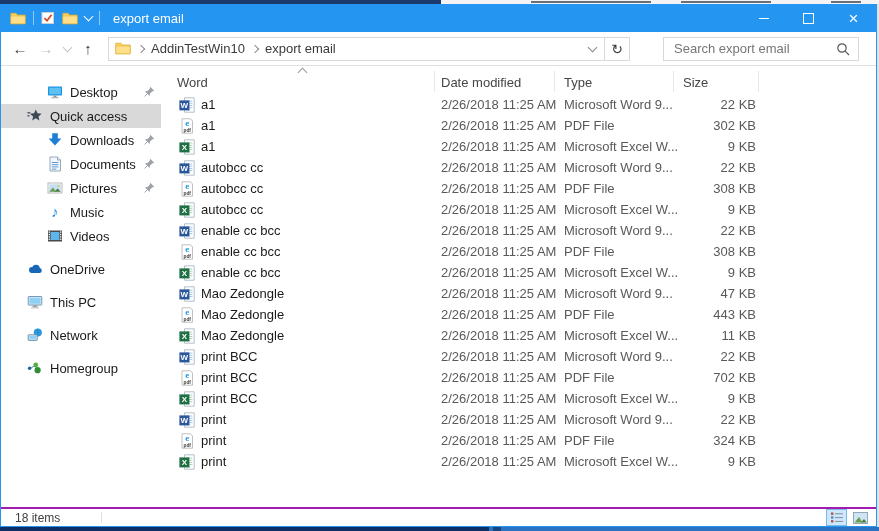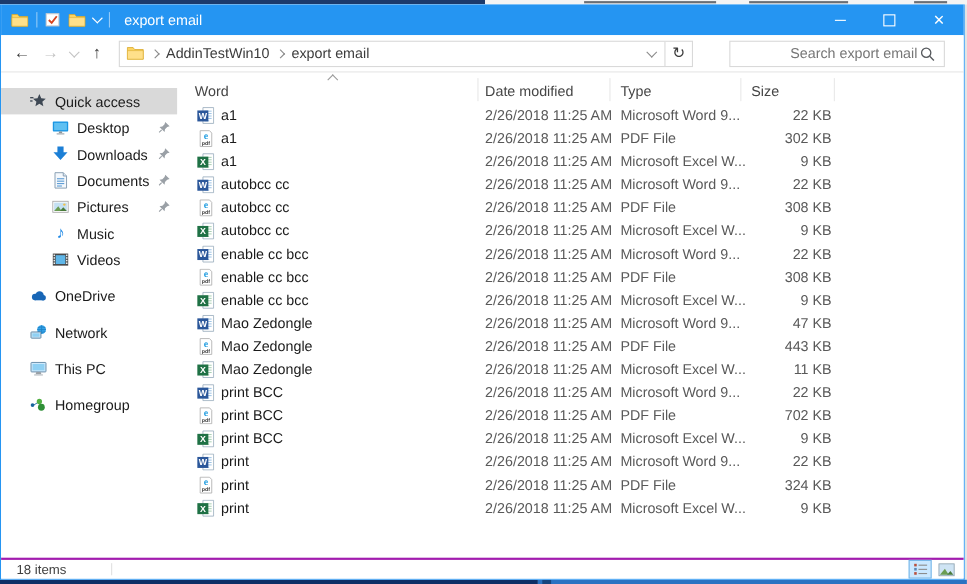--- a/index.html
+++ b/index.html
@@ -59,21 +59,21 @@
   .addr-box .f-ic{margin:0 5px 0 6px;flex:0 0 auto;}
   .crumb{font-size:13px;color:#3b3b3b;padding:0 5px;white-space:nowrap;}
   .crumb-sep{display:inline-block;width:5px;height:5px;border-right:1.2px solid #8a8a8a;border-top:1.2px solid #8a8a8a;
              transform:rotate(45deg);margin:0 2px;}
   .addr-spacer{flex:1;}
   .addr-btn{width:24px;height:100%;display:flex;align-items:center;justify-content:center;color:#3b3b3b;}
   .refresh-seg{border-left:1px solid #d9d9d9;font-size:14px;}
   .search-box{margin-left:33px;width:196px;height:24px;border:1px solid #d9d9d9;box-sizing:border-box;
               display:flex;align-items:center;padding:0 8px;background:#fff;}
   .search-input{border:none;outline:none;flex:1;font-size:13px;color:#333;background:transparent;
-                font-family:"Liberation Sans","DejaVu Sans",sans-serif;min-width:0;text-align:right;}
+                font-family:"Liberation Sans","DejaVu Sans",sans-serif;min-width:0;}
   .search-input::placeholder{color:#767676;opacity:1;}
 
   
   .main{flex:1;display:flex;min-height:0;background:#fff;}
   .sidebar{width:160px;flex:0 0 auto;padding-top:14px;box-sizing:border-box;}
   .side-item{height:24px;display:flex;align-items:center;font-size:13px;color:#1a1a1a;position:relative;}
   .side-item.level0{padding-left:26px;}
   .side-item.level1{padding-left:46px;}
   .side-item.group-start{margin-top:9px;}
   .side-item.selected{background:#d9d9d9;}
@@ -191,40 +191,40 @@
         <input class="search-input" type="text" placeholder="Search export email" style="">
         <svg width="14" height="14" viewBox="0 0 14 14">
             <circle cx="6" cy="6" r="4.2" stroke="#56595d" stroke-width="1.2" fill="none"></circle>
             <path d="M9.2 9.2 L13 13" stroke="#56595d" stroke-width="1.2"></path>
           </svg>
       </div>
     </div>
 
     <div class="main">
       <div class="sidebar">
-          <div class="side-item level0 selected">
-            <svg width="16" height="16" viewBox="0 0 16 16" class="side-icon">
-              <path d="M8.8 1.4 L10.5 5.3 L14.6 5.7 L11.5 8.4 L12.4 12.6 L8.8 10.3 L5.2 12.6 L6.1 8.4 L3 5.7 L7.1 5.3 Z" fill="#3e4854"></path>
-              <rect x="0.4" y="4.2" width="3" height="1.2" fill="#3e4854"></rect>
-              <rect x="0.4" y="7.2" width="2.2" height="1.2" fill="#3e4854"></rect>
-            </svg>
-            <span class="side-label">Quick access</span>
-          </div>
           <div class="side-item level1">
             <svg width="16" height="16" viewBox="0 0 16 16" class="side-icon">
               <rect x="1" y="2.5" width="14" height="9" rx="0.8" fill="#1b96e3"></rect>
               <rect x="2.2" y="3.7" width="11.6" height="6.6" fill="#5fc0f2"></rect>
               <rect x="6.5" y="11.5" width="3" height="1.6" fill="#8d9499"></rect>
               <rect x="4.5" y="13.1" width="7" height="1.2" fill="#aab1b6"></rect>
             </svg>
             <span class="side-label">Desktop</span>
             <svg width="11" height="11" viewBox="0 0 11 11" class="pin">
               <path d="M6.2 0.8 L10.2 4.8 L8 5.4 L6 7.4 L5.6 10 L1 5.4 L3.6 5 L5.6 3 Z" fill="#9aa0a6"></path>
               <path d="M0.6 10.4 L3 8" stroke="#9aa0a6" stroke-width="1"></path>
             </svg>
+          </div>
+          <div class="side-item level0 selected">
+            <svg width="16" height="16" viewBox="0 0 16 16" class="side-icon">
+              <path d="M8.8 1.4 L10.5 5.3 L14.6 5.7 L11.5 8.4 L12.4 12.6 L8.8 10.3 L5.2 12.6 L6.1 8.4 L3 5.7 L7.1 5.3 Z" fill="#3e4854"></path>
+              <rect x="0.4" y="4.2" width="3" height="1.2" fill="#3e4854"></rect>
+              <rect x="0.4" y="7.2" width="2.2" height="1.2" fill="#3e4854"></rect>
+            </svg>
+            <span class="side-label">Quick access</span>
           </div>
           <div class="side-item level1">
             <svg width="16" height="16" viewBox="0 0 16 16" class="side-icon">
               <path d="M5.2 1.2 h5.6 v5.3 h3.6 L8 13.4 L1.6 6.5 h3.6 Z" fill="#1c7fd6"></path>
             </svg>
             <span class="side-label">Downloads</span>
             <svg width="11" height="11" viewBox="0 0 11 11" class="pin">
               <path d="M6.2 0.8 L10.2 4.8 L8 5.4 L6 7.4 L5.6 10 L1 5.4 L3.6 5 L5.6 3 Z" fill="#9aa0a6"></path>
               <path d="M0.6 10.4 L3 8" stroke="#9aa0a6" stroke-width="1"></path>
             </svg>
@@ -283,35 +283,35 @@
                 <circle cx="5" cy="9" r="3"></circle>
                 <circle cx="9" cy="7.6" r="3.8"></circle>
                 <circle cx="12.2" cy="9.6" r="2.5"></circle>
                 <rect x="4.4" y="9" width="8.4" height="3"></rect>
               </g>
             </svg>
             <span class="side-label">OneDrive</span>
           </div>
           <div class="side-item level0 group-start">
             <svg width="16" height="16" viewBox="0 0 16 16" class="side-icon">
+              <rect x="1.2" y="2.5" width="13.6" height="8.6" rx="0.6" fill="#cfe9fb" stroke="#6a8fab" stroke-width="0.9"></rect>
+              <rect x="2.6" y="3.9" width="10.8" height="5.8" fill="#8fd0f3"></rect>
+              <path d="M6 11.2 h4 l0.6 2 h-5.2 Z" fill="#9aa1a7"></path>
+              <rect x="4" y="13.3" width="8" height="1.1" fill="#b9bfc4"></rect>
+            </svg>
+            <span class="side-label">This PC</span>
+          </div>
+          <div class="side-item level0 group-start">
+            <svg width="16" height="16" viewBox="0 0 16 16" class="side-icon">
               <circle cx="10.8" cy="5.6" r="4" fill="#35a3e8"></circle>
               <path d="M7.2 4 q3.6-1.8 7.2 0 M7.2 7.4 q3.6 1.8 7.2 0 M10.8 1.6 v8 M6.8 5.6 h8" stroke="#1d7fc4" stroke-width="0.7" fill="none"></path>
               <rect x="1.2" y="7.8" width="9" height="5.6" rx="0.5" fill="#d6ecfa" stroke="#5d87a5" stroke-width="0.9"></rect>
               <rect x="2.4" y="9" width="6.6" height="3.2" fill="#8fd0f3"></rect>
             </svg>
             <span class="side-label">Network</span>
-          </div>
-          <div class="side-item level0 group-start">
-            <svg width="16" height="16" viewBox="0 0 16 16" class="side-icon">
-              <rect x="1.2" y="2.5" width="13.6" height="8.6" rx="0.6" fill="#cfe9fb" stroke="#6a8fab" stroke-width="0.9"></rect>
-              <rect x="2.6" y="3.9" width="10.8" height="5.8" fill="#8fd0f3"></rect>
-              <path d="M6 11.2 h4 l0.6 2 h-5.2 Z" fill="#9aa1a7"></path>
-              <rect x="4" y="13.3" width="8" height="1.1" fill="#b9bfc4"></rect>
-            </svg>
-            <span class="side-label">This PC</span>
           </div>
           <div class="side-item level0 group-start">
             <svg width="16" height="16" viewBox="0 0 16 16" class="side-icon">
               <circle cx="2.6" cy="8.2" r="1.7" fill="#16649c"></circle>
               <path d="M4 8 L8 5.6" stroke="#16649c" stroke-width="0.8"></path>
               <circle cx="8.8" cy="5" r="2.4" fill="#52b043"></circle>
               <circle cx="10.6" cy="10.2" r="3.1" fill="#2f8f37"></circle>
             </svg>
             <span class="side-label">Homegroup</span>
           </div>

